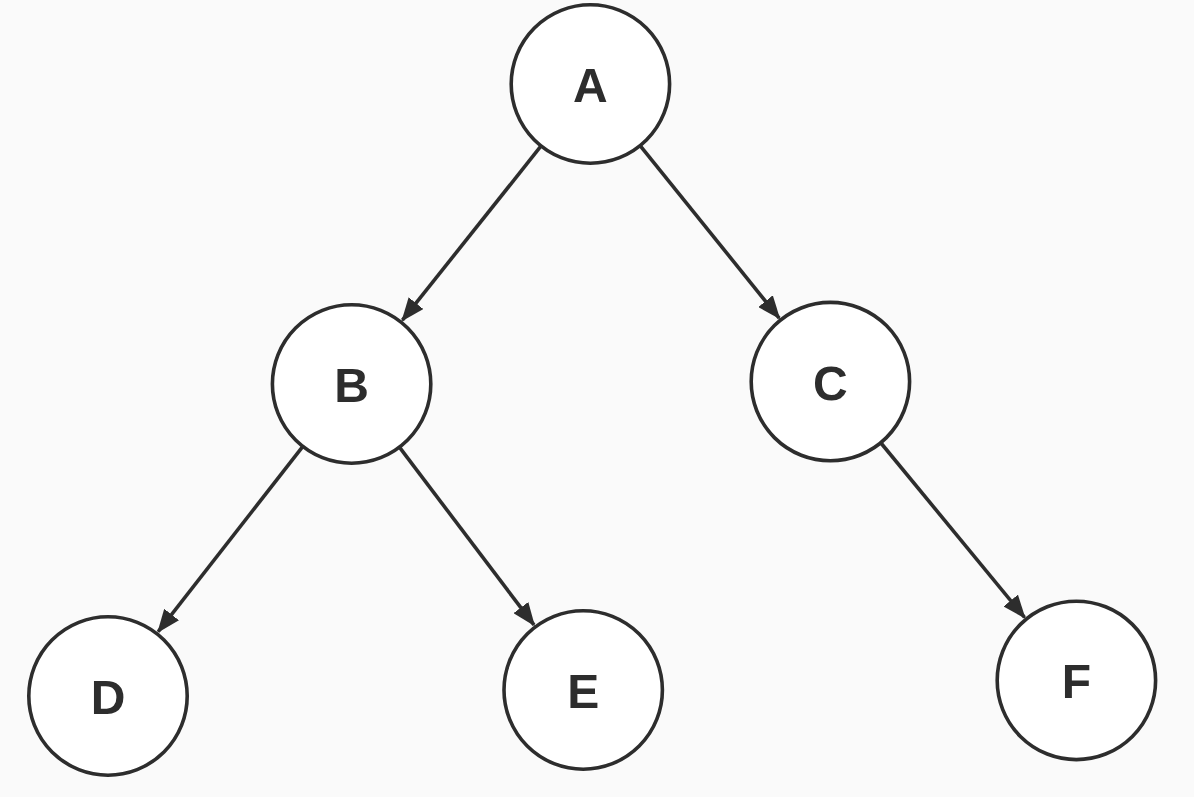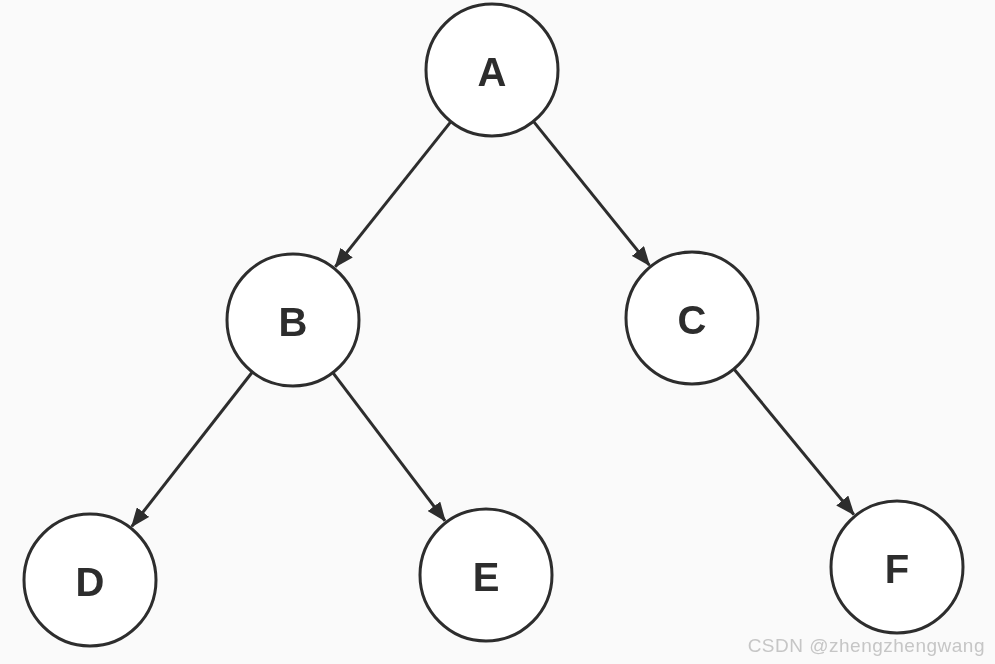--- a/index.html
+++ b/index.html
@@ -70,14 +70,13 @@
       </g>
       <g>
         <circle cx="486" cy="575" r="66" fill="#ffffff" stroke="#2d2d2d" stroke-width="3"></circle>
         <text x="486" y="577" text-anchor="middle" dominant-baseline="central" fill="#2d2d2d" font-size="40" font-weight="bold" class="node-label">E</text>
       </g>
       <g>
         <circle cx="897" cy="567" r="66" fill="#ffffff" stroke="#2d2d2d" stroke-width="3"></circle>
         <text x="897" y="569" text-anchor="middle" dominant-baseline="central" fill="#2d2d2d" font-size="40" font-weight="bold" class="node-label">F</text>
       </g>
     </svg>
-  <div class="watermark" style="color: rgb(198, 198, 198);">CSDN @zhengzhengwang</div>
 </div>
 
 </body></html>

